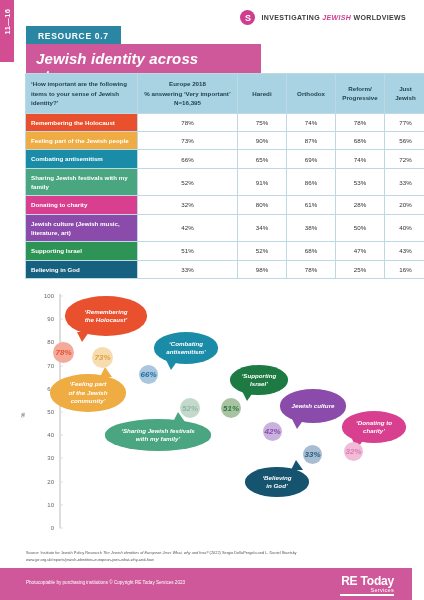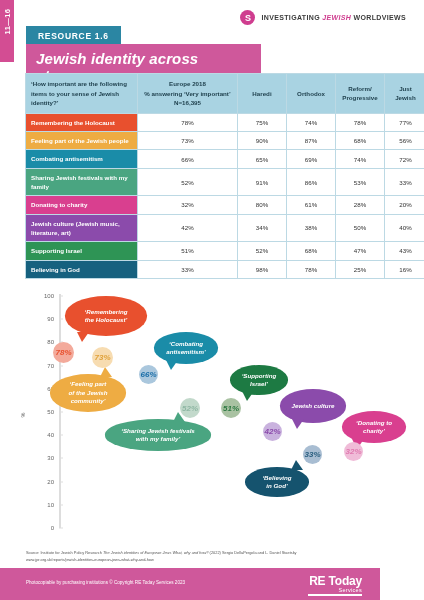--- a/index.html
+++ b/index.html
@@ -95,40 +95,40 @@
     font-size:8px; font-weight:bold; font-style:italic;
   }
   
   #source {
     position:absolute; left:26px; top:550px; width:380px;
     font-size:3.9px; color:#555; line-height:1.75;
   }
   #source i { font-style:italic; }
   
   #footer {
-    position:absolute; left:0; bottom:0; width:380px; height:32px;
+    position:absolute; left:0; bottom:0; width:412px; height:32px;
     background:#cf589b;
   }
   #footer-text {
     position:absolute; left:26px; top:12px;
     font-size:4.6px; color:#fff;
   }
   #relogo { position:absolute; right:18px; top:6px; text-align:right; color:#fff;}
   #relogo .l1 { font-size:12px; font-weight:bold; letter-spacing:-.2px;}
   #relogo .l2 { font-size:5.5px; letter-spacing:.3px; margin-top:-1px;}
   #relogo .bar { height:1.5px;background:#fff;width:54px;margin-left:16px;margin-top:1px;}
 </style>
 </head>
 <body>
 
 <div id="spine">
   <span>11—16</span>
 </div>
 
-<div id="resource-badge">RESOURCE 1.6</div>
+<div id="resource-badge">RESOURCE 0.7</div>
 <div id="title-bar">Jewish identity across streams</div>
 
 <div id="brand">
   <div id="brand-dot">S</div>
   <div id="brand-text"><span>INVESTIGATING </span><i>JEWISH</i><span> WORLDVIEWS</span></div>
 </div>
 
 <div id="tbl-wrap">
 <table>
   <colgroup>

